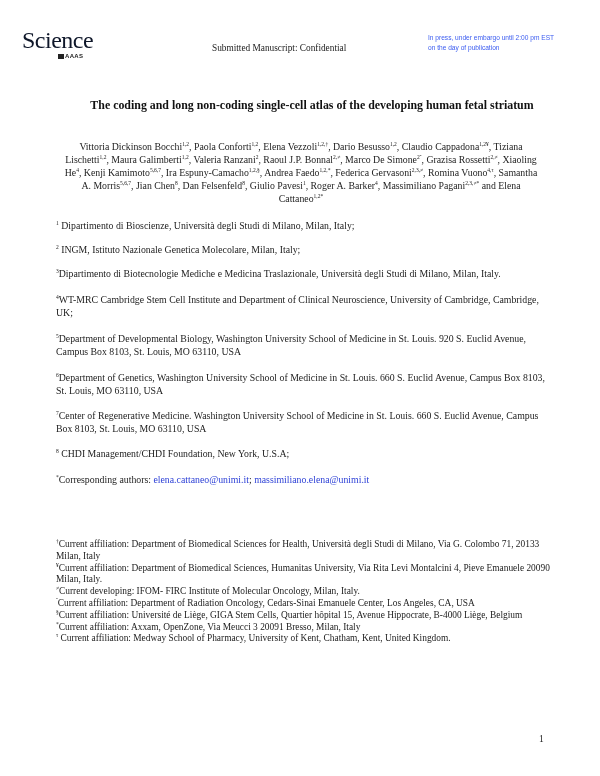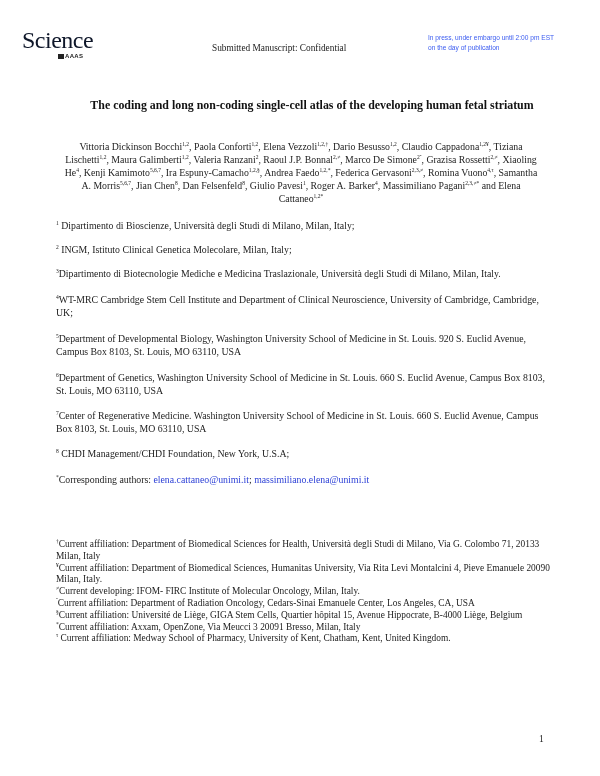--- a/index.html
+++ b/index.html
@@ -37,21 +37,21 @@
 <div class="abs embargo">
   <div>In press, under embargo until 2:00 pm EST</div>
   <div>on the day of publication</div>
 </div>
 
 <div class="abs title">The coding and long non-coding single-cell atlas of the developing human fetal striatum</div>
 
 <div class="abs authors" id="authors"><span>Vittoria Dickinson Bocchi</span><sup>1,2</sup>, <span>Paola Conforti</span><sup>1,2</sup>, <span>Elena Vezzoli</span><sup>1,2,†</sup>, <span>Dario Besusso</span><sup>1,2</sup>, <span>Claudio Cappadona</span><sup>1,2¥</sup>, <span>Tiziana Lischetti</span><sup>1,2</sup>, <span>Maura Galimberti</span><sup>1,2</sup>, <span>Valeria Ranzani</span><sup>2</sup>, <span>Raoul J.P. Bonnal</span><sup>2,≠</sup>, <span>Marco De Simone</span><sup>2ˆ</sup>, <span>Grazisa Rossetti</span><sup>2,≠</sup>, <span>Xiaoling He</span><sup>4</sup>, <span>Kenji Kamimoto</span><sup>5,6,7</sup>, <span>Ira Espuny-Camacho</span><sup>1,2,§</sup>, <span>Andrea Faedo</span><sup>1,2,*</sup>, <span>Federica Gervasoni</span><sup>2,3,≠</sup>, <span>Romina Vuono</span><sup>4,τ</sup>, <span>Samantha A. Morris</span><sup>5,6,7</sup>, <span>Jian Chen</span><sup>8</sup>, <span>Dan Felsenfeld</span><sup>8</sup>, <span>Giulio Pavesi</span><sup>1</sup>, <span>Roger A. Barker</span><sup>4</sup>, <span>Massimiliano Pagani</span><sup>2,3,≠*</sup> and <span>Elena Cattaneo</span><sup>1,2*</sup></div>
 
 <div class="abs aff" style="top:220px"><sup>1</sup><span> Dipartimento di Bioscienze, Università degli Studi di Milano, Milan, Italy;</span></div>
-<div class="abs aff" style="top:244px"><sup>2</sup><span> INGM, Istituto Clinical Genetica Molecolare, Milan, Italy;</span></div>
+<div class="abs aff" style="top:244px"><sup>2</sup><span> INGM, Istituto Nazionale Genetica Molecolare, Milan, Italy;</span></div>
 <div class="abs aff" style="top:268px"><sup>3</sup><span>Dipartimento di Biotecnologie Mediche e Medicina Traslazionale, Università degli Studi di Milano, Milan, Italy.</span></div>
 <div class="abs aff" style="top:294px"><sup>4</sup><span>WT-MRC Cambridge Stem Cell Institute and Department of Clinical Neuroscience, University of Cambridge, Cambridge, UK;</span></div>
 <div class="abs aff" style="top:333px"><sup>5</sup><span>Department of Developmental Biology, Washington University School of Medicine in St. Louis. 920 S. Euclid Avenue, Campus Box 8103, St. Louis, MO 63110, USA</span></div>
 <div class="abs aff" style="top:372px"><sup>6</sup><span>Department of Genetics, Washington University School of Medicine in St. Louis. 660 S. Euclid Avenue, Campus Box 8103, St. Louis, MO 63110, USA</span></div>
 <div class="abs aff" style="top:410px"><sup>7</sup><span>Center of Regenerative Medicine. Washington University School of Medicine in St. Louis. 660 S. Euclid Avenue, Campus Box 8103, St. Louis, MO 63110, USA</span></div>
 <div class="abs aff" style="top:448px"><sup>8</sup><span> CHDI Management/CHDI Foundation, New York, U.S.A;</span></div>
 
 <div class="abs aff" style="top:474px">
   <sup>*</sup><span>Corresponding authors: </span><a>elena.cattaneo@unimi.it</a><span>; </span><a>massimiliano.elena@unimi.it</a>
 </div>

